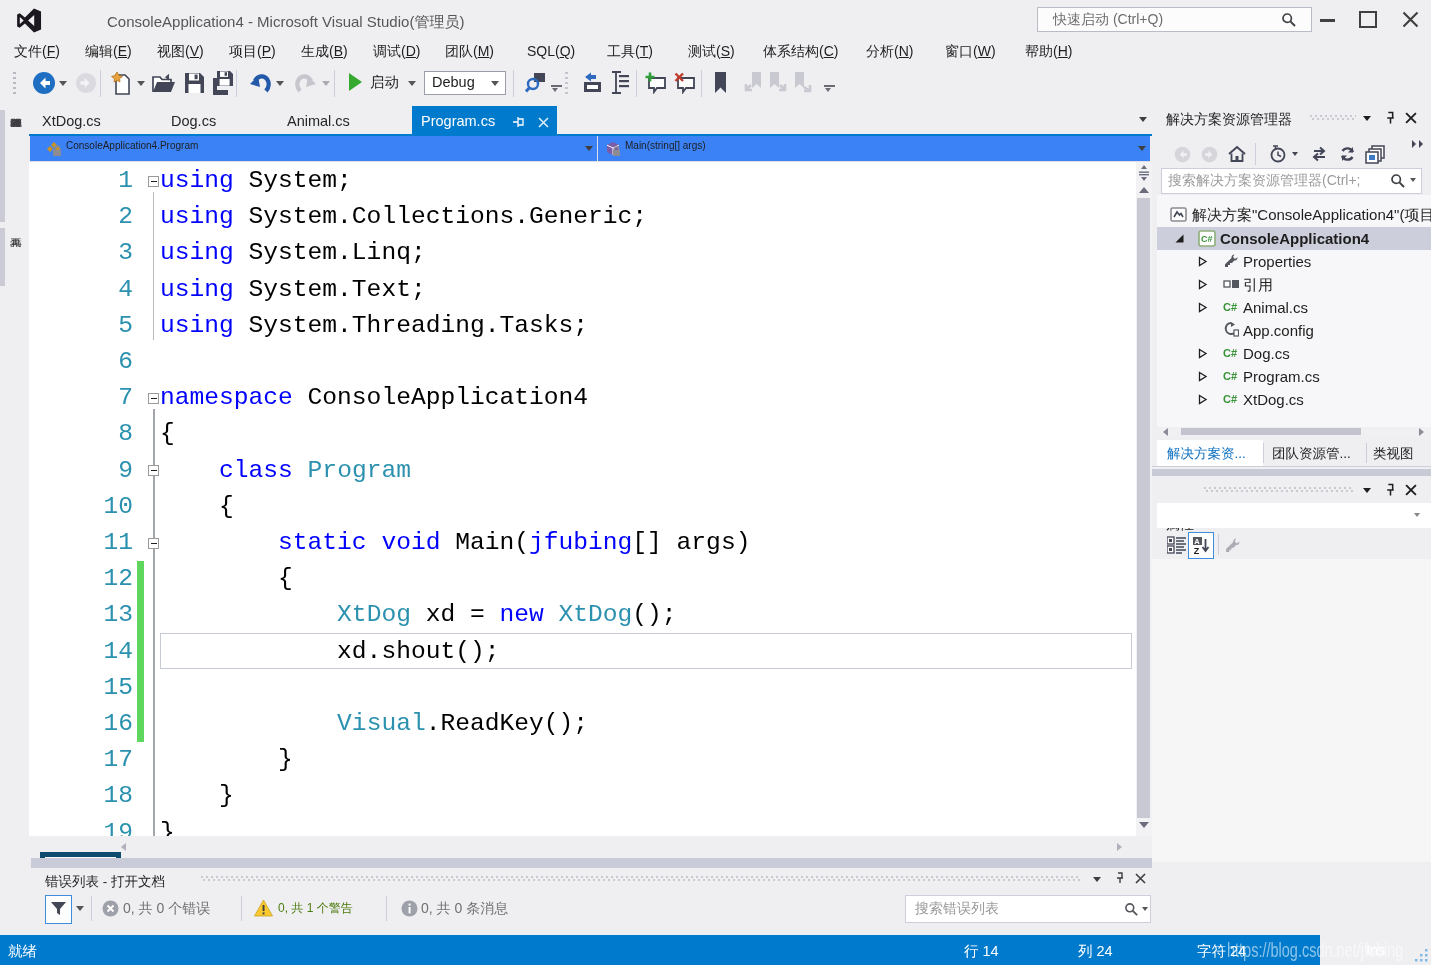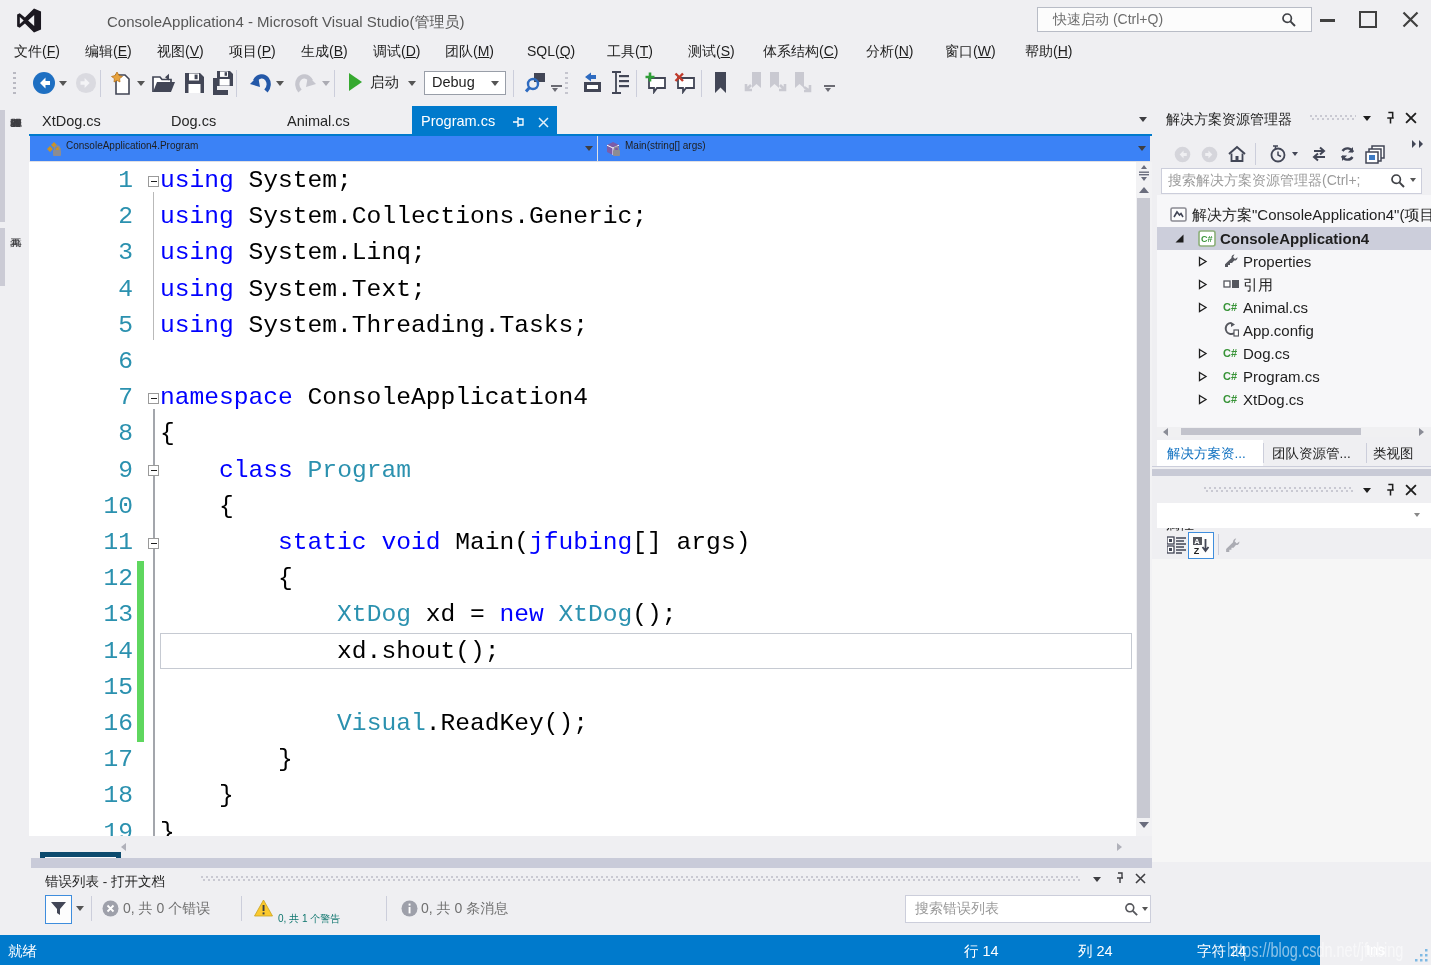--- a/index.html
+++ b/index.html
@@ -313,21 +313,21 @@
       <circle cx="8.5" cy="8.5" r="8" fill="#9EA0AA"></circle>
       <path d="M5.5,5.5 L11.5,11.5 M11.5,5.5 L5.5,11.5" stroke="#FFFFFF" stroke-width="1.8"></path>
     </svg>
   <div class="ab" style="left:92px;top:32px;font-size:14px;color:#707070;">0, 共 0 个错误</div>
   <div class="sep ab" style="left:210px;top:28px;height:25px;"></div>
   <svg class="ab" style="left:223px;top:31px" width="19" height="18" viewBox="0 0 19 18">
       <path d="M9.5,1 L18.5,17 L0.5,17 Z" fill="#FBC92E" stroke="#C9A21F" stroke-width=".8"></path>
       <rect x="8.6" y="6" width="1.9" height="6" fill="#3E3E42"></rect>
       <rect x="8.6" y="13.4" width="1.9" height="2" fill="#3E3E42"></rect>
     </svg>
-  <div class="ab" style="left:247px;top:44px;font-size:10px;color:#0f766e;">0, 共 1 个警告</div>
+  <div class="ab" style="left:247px;top:32px;font-size:12px;color:#4d7c0f;">0, 共 1 个警告</div>
   <div class="sep ab" style="left:355px;top:28px;height:25px;"></div>
   <svg class="ab" style="left:370px;top:32px" width="17" height="17" viewBox="0 0 17 17">
       <circle cx="8.5" cy="8.5" r="8" fill="#9EA0AA"></circle>
       <rect x="7.6" y="7" width="1.9" height="6.4" fill="#FFFFFF"></rect>
       <rect x="7.6" y="3.6" width="1.9" height="2" fill="#FFFFFF"></rect>
     </svg>
   <div class="ab" style="left:390px;top:32px;font-size:14px;color:#707070;">0, 共 0 条消息</div>
   <div class="ab" style="left:874px;top:27px;width:244px;height:26px;background:#FFFFFF;border:1px solid #CCCEDB;">
     <div class="ab" style="left:9px;top:4px;font-size:14px;color:#999999;">搜索错误列表</div>
     <svg class="ab" style="left:218px;top:6px" width="15" height="15" viewBox="0 0 16 16">

